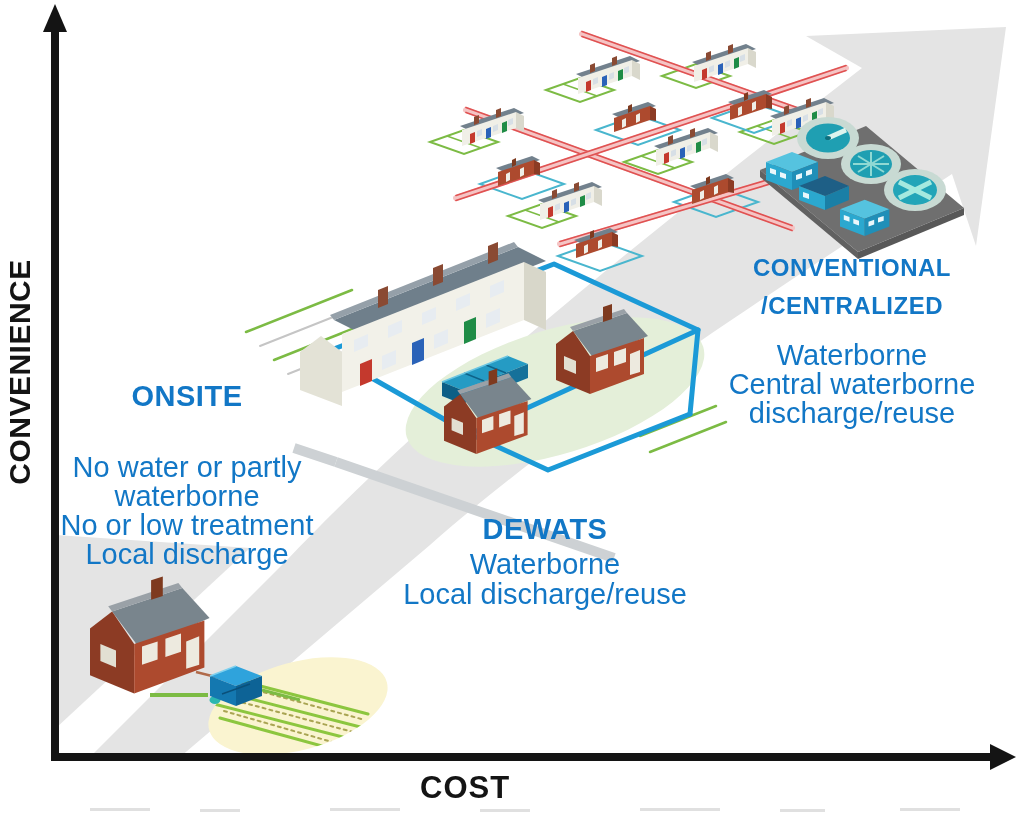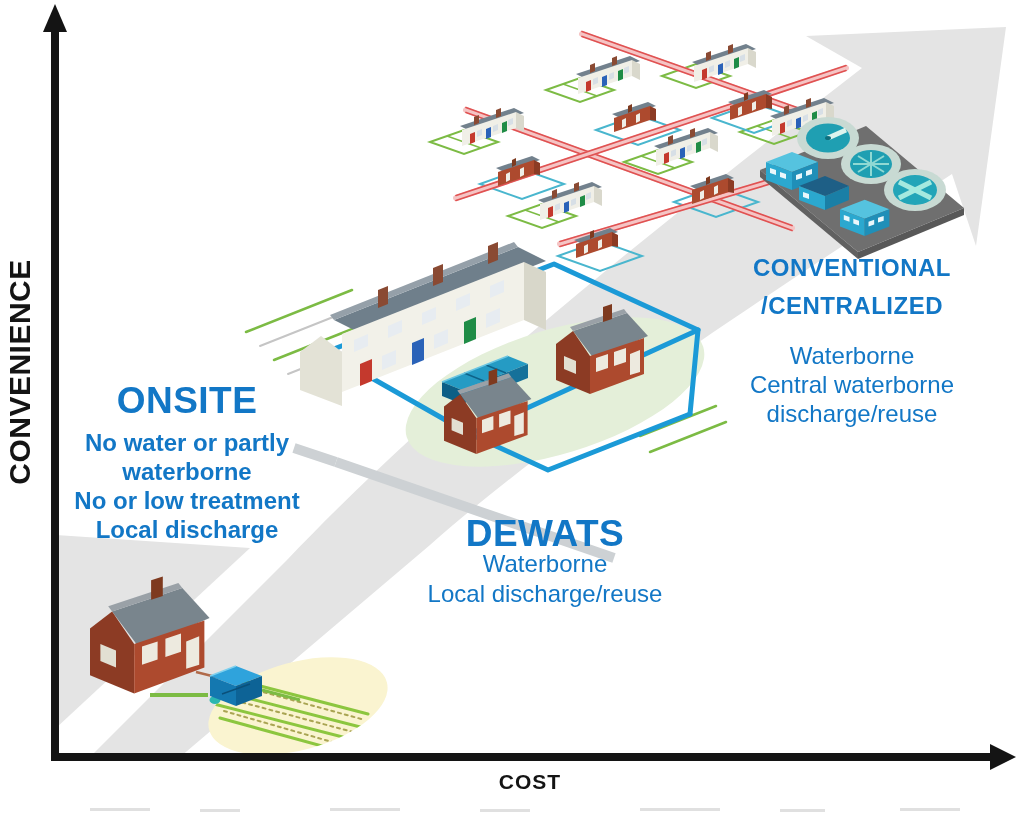--- a/index.html
+++ b/index.html
@@ -6,27 +6,27 @@
     --label-blue:#1277C6;
     --axis-black:#141414;
   }
   html,body{margin:0;padding:0;background:#ffffff;}
   .stage{
     position:relative;width:1024px;height:813px;background:#ffffff;overflow:hidden;
     font-family:"Liberation Sans", sans-serif;
   }
   .stage svg{position:absolute;left:0;top:0;}
   .label-block{position:absolute;text-align:center;color:var(--label-blue);}
-  .label-title{font-weight:bold;font-size:37px;letter-spacing:0.5px;}
+  .label-title{font-weight:bold;font-size:29px;letter-spacing:0.5px;}
   .label-title.conv{font-size:24px;line-height:38px;}
-  .label-body{font-size:24px;font-weight:500;}
+  .label-body{font-size:29px;font-weight:500;}
   .label-body .ln{line-height:29px;}
   .dewats-body .ln{line-height:30px;}
   .axis-label{position:absolute;color:var(--axis-black);font-weight:bold;}
-  .x-axis-label{font-size:21px;letter-spacing:1px;text-align:center;}
+  .x-axis-label{font-size:31px;letter-spacing:1px;}
   .y-axis-label{font-size:30px;letter-spacing:0.5px;white-space:nowrap;
     transform:translate(-50%,-50%) rotate(-90deg);}
 </style>
 </head>
 <body>
 
 <div class="stage">
 
 <svg width="1024" height="813" viewBox="0 0 1024 813">
   <defs>
@@ -281,21 +281,21 @@
         <rect x="480" y="809" width="50" height="3"></rect>
     <rect x="640" y="808" width="80" height="3"></rect>
         <rect x="780" y="809" width="45" height="3"></rect>
     <rect x="900" y="808" width="60" height="3"></rect>
   </g>
 </svg>
 
 <div class="label-block" style="left:62px;top:380px;width:250px;">
   <div class="label-title">ONSITE</div>
 </div>
-<div class="label-block label-body" style="left:52px;top:428px;width:270px;font-weight:bold;">
+<div class="label-block label-body" style="left:52px;top:453px;width:270px;">
   <div class="ln">No water or partly</div>
   <div class="ln">waterborne</div>
   <div class="ln">No or low treatment</div>
   <div class="ln">Local discharge</div>
 </div>
 
 <div class="label-block" style="left:420px;top:513px;width:250px;">
   <div class="label-title">DEWATS</div>
 </div>
 <div class="label-block label-body dewats-body" style="left:400px;top:549px;width:290px;">

